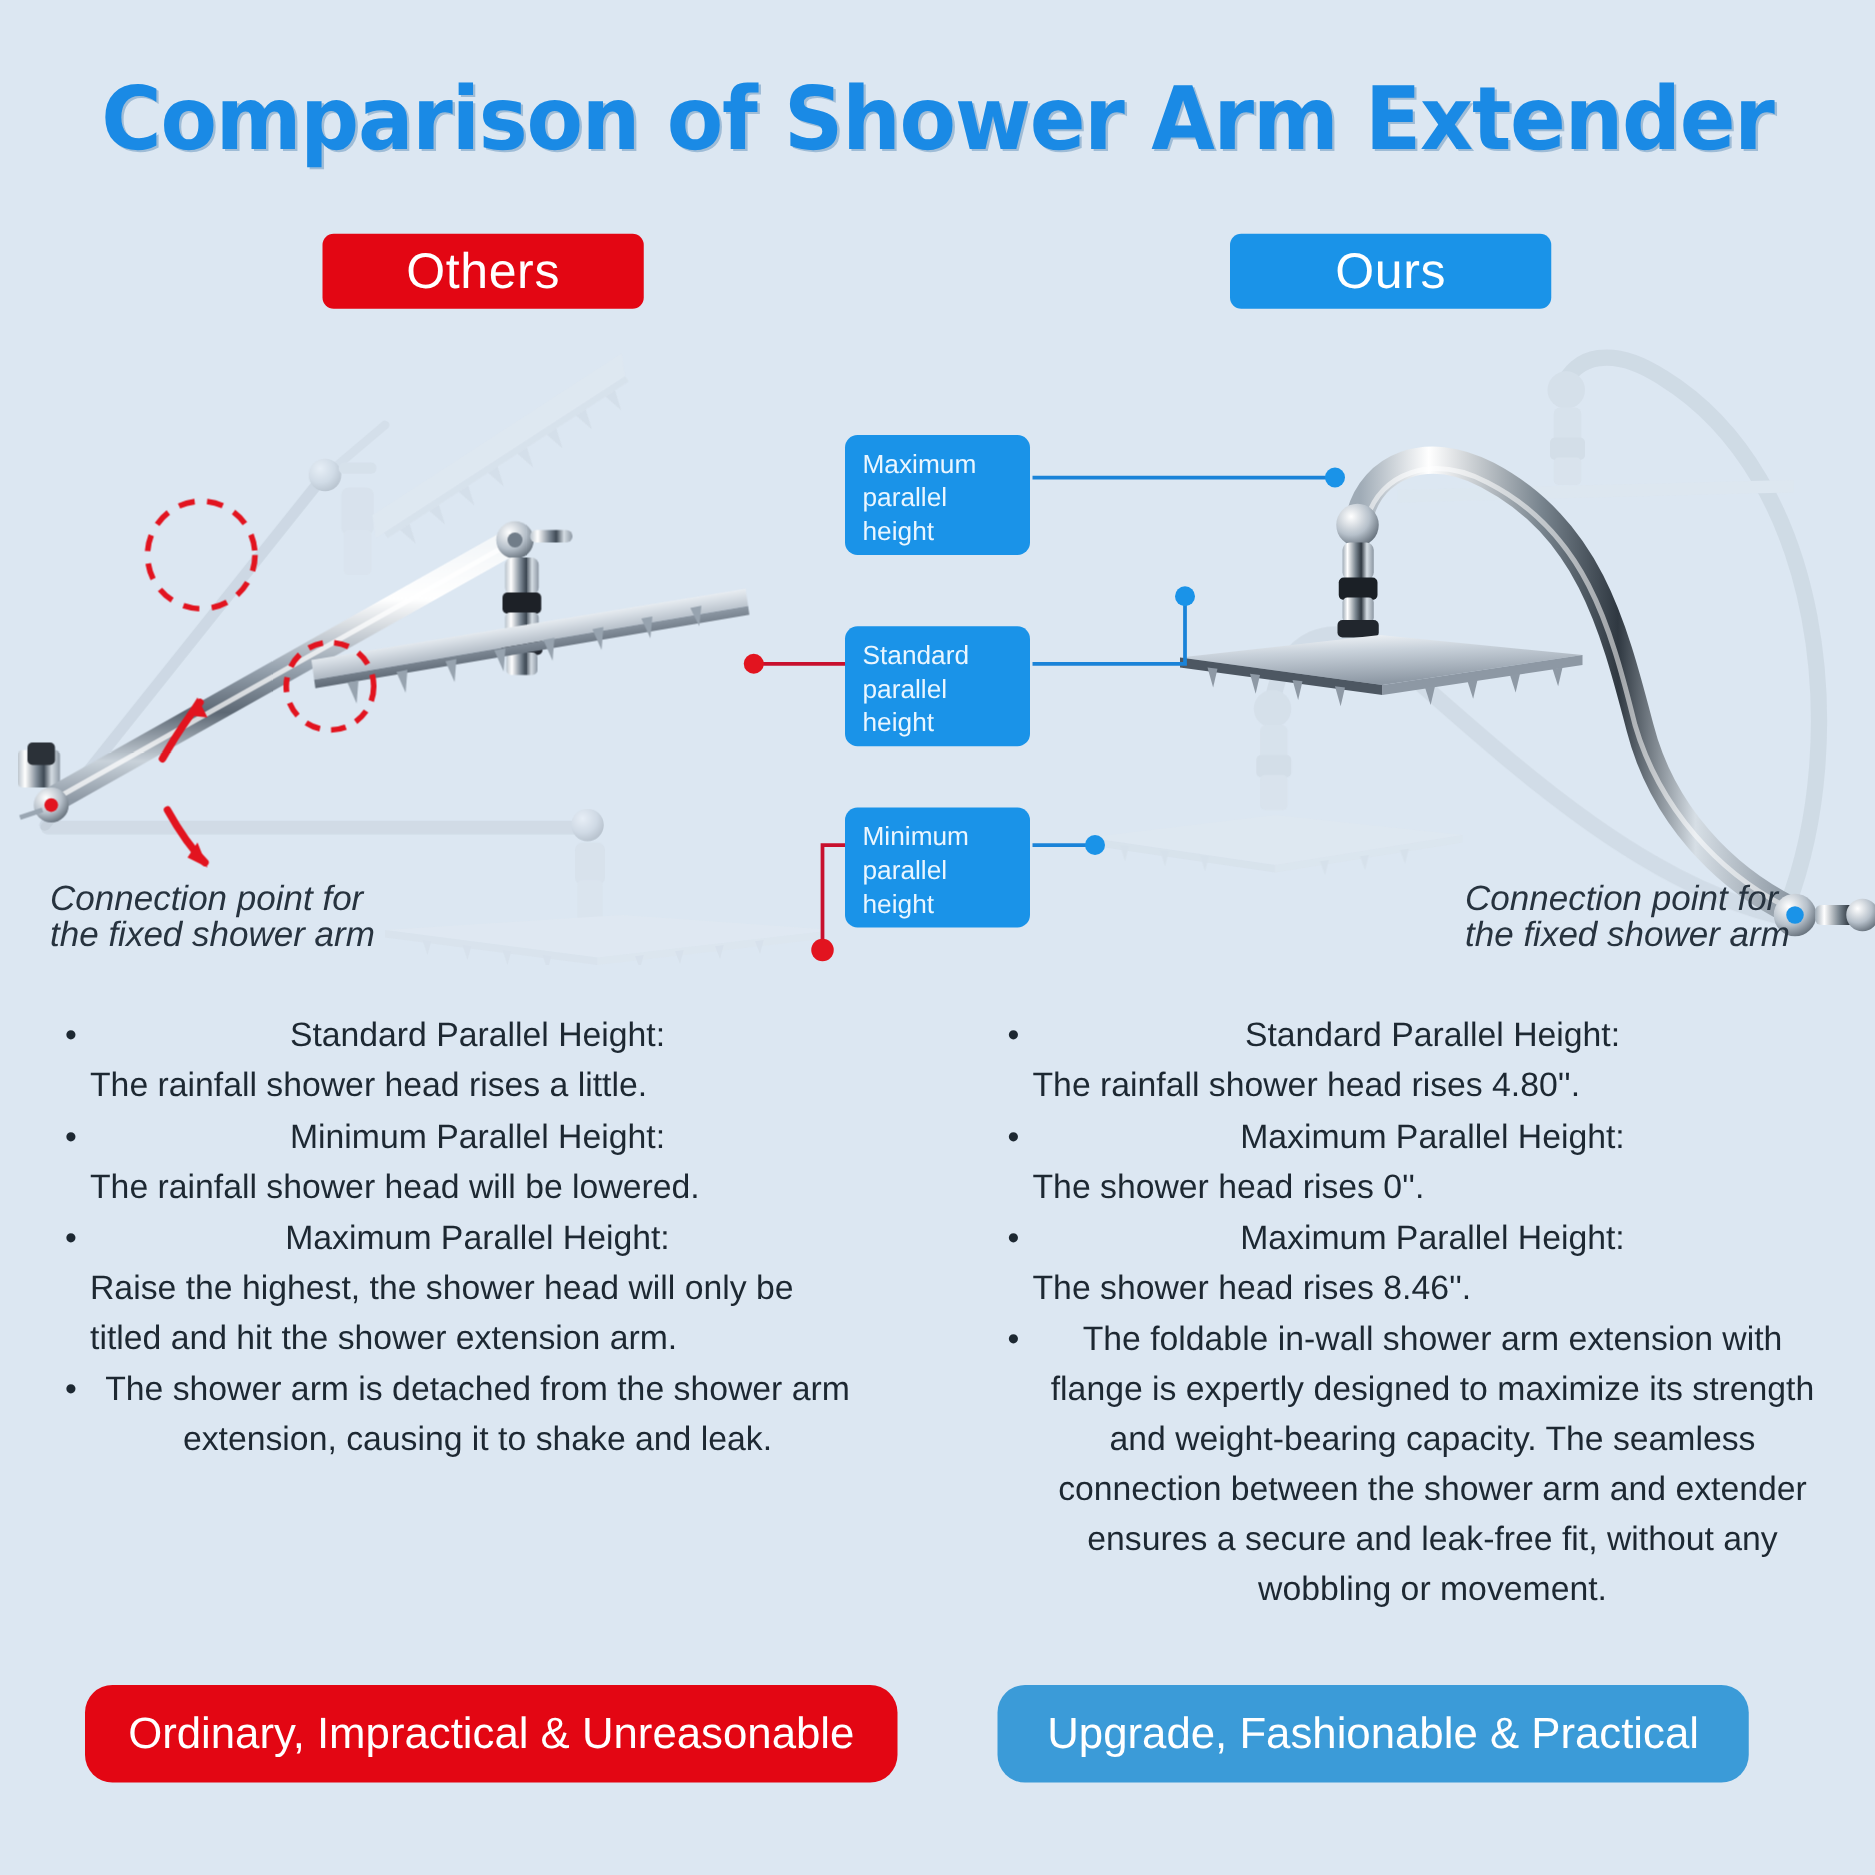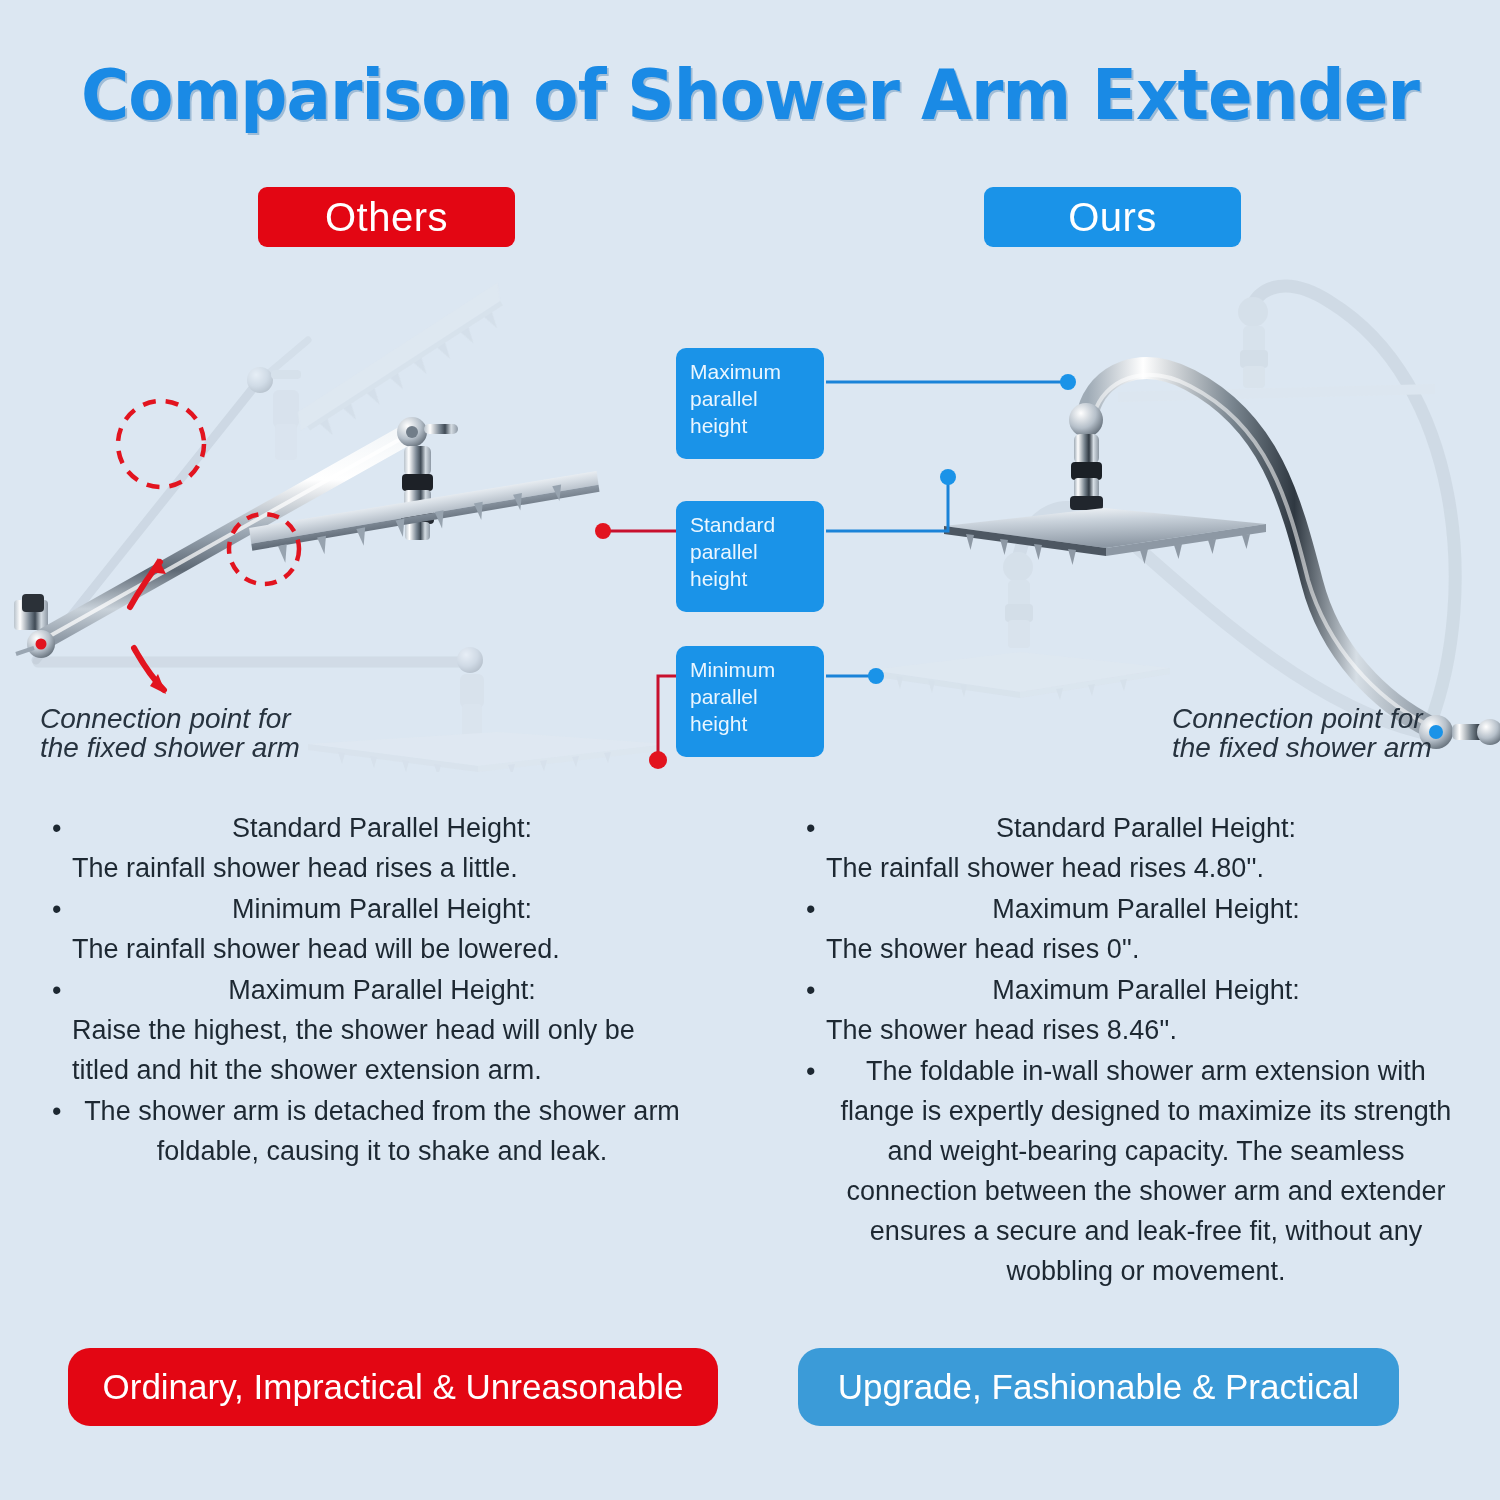--- a/index.html
+++ b/index.html
@@ -57,21 +57,21 @@
 
   
   .callout {
     position: absolute;
     background: #1a93e8;
     border-radius: 10px;
     color: #eaf6ff;
     font-family: "Liberation Sans", sans-serif;
     font-size: 21px;
     line-height: 27px;
-    padding: 10px 14px 20px 14px;
+    padding: 10px 14px 5px 14px;
     width: 148px;
   }
   .callout-max { left: 676px; top: 348px; }
   .callout-std { left: 676px; top: 501px; }
   .callout-min { left: 676px; top: 646px; }
 
   
   .wires {
     position: absolute;
     left: 0; top: 0;
@@ -417,21 +417,21 @@
   <div class="bullet">
     <span class="dot">•</span>
     <span class="body">
       <span class="head">Maximum Parallel Height:</span>
       <span class="sub">Raise the highest, the shower head will only be titled and hit the shower extension arm.</span>
     </span>
   </div>
   <div class="bullet">
     <span class="dot">•</span>
     <span class="body">
-      <span class="head">The shower arm is detached from the shower arm foldable, causing it to shake and leak.</span>
+      <span class="head">The shower arm is detached from the shower arm extension, causing it to shake and leak.</span>
     </span>
   </div>
 </div>
 
 <div class="bullets bullets-right">
   <div class="bullet">
     <span class="dot">•</span>
     <span class="body">
       <span class="head">Standard Parallel Height:</span>
       <span class="sub">The rainfall shower head rises 4.80''.</span>

